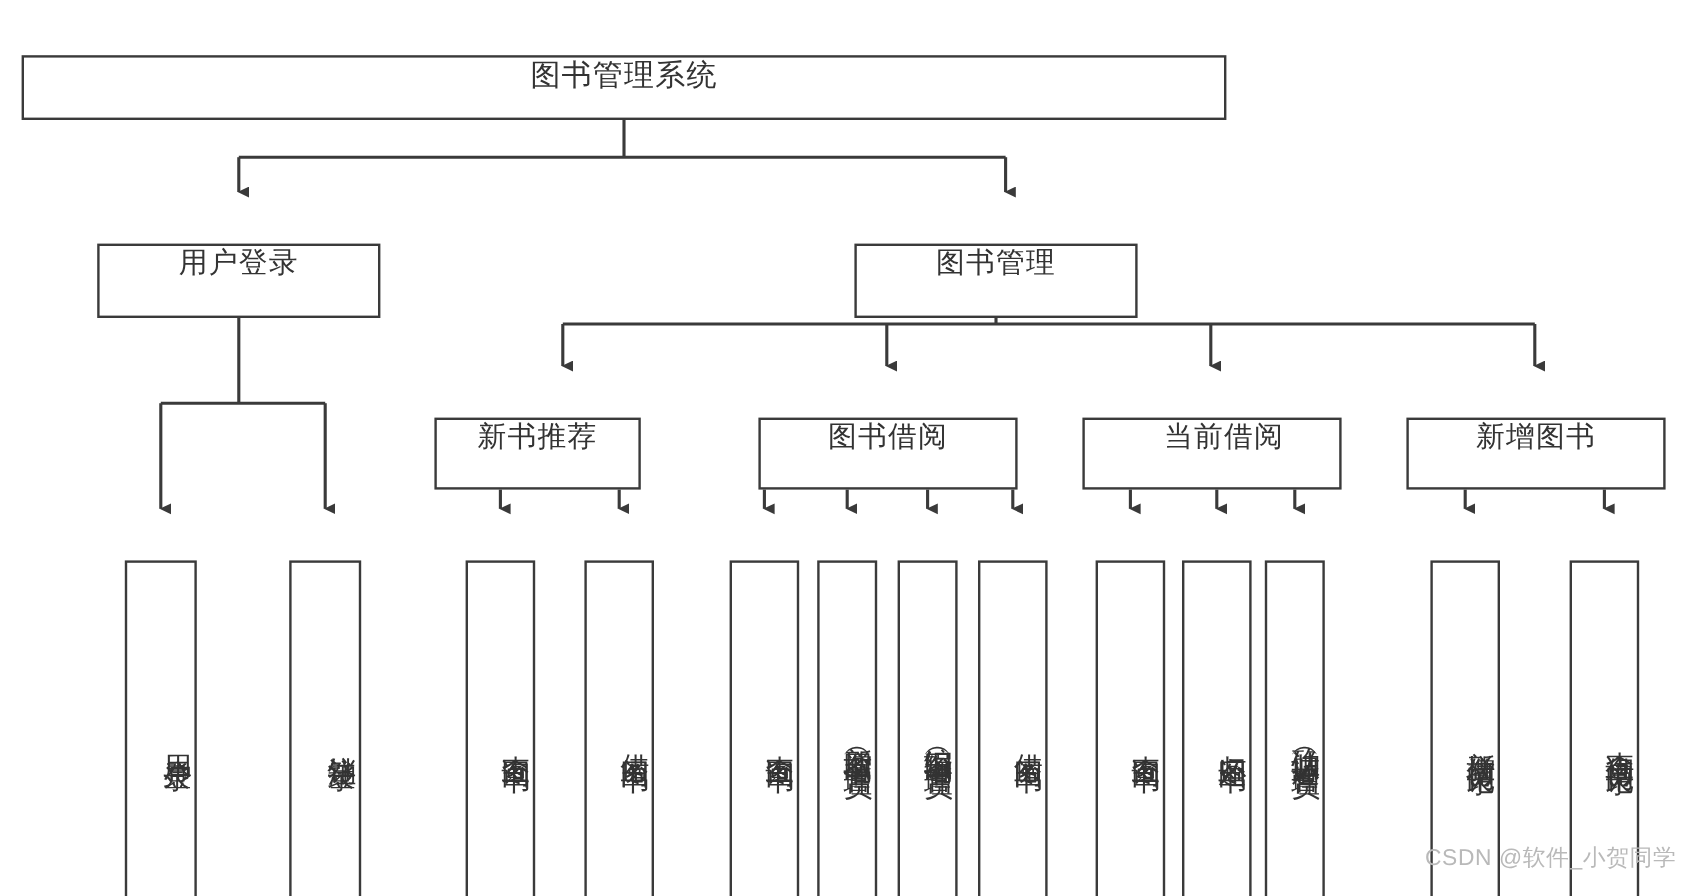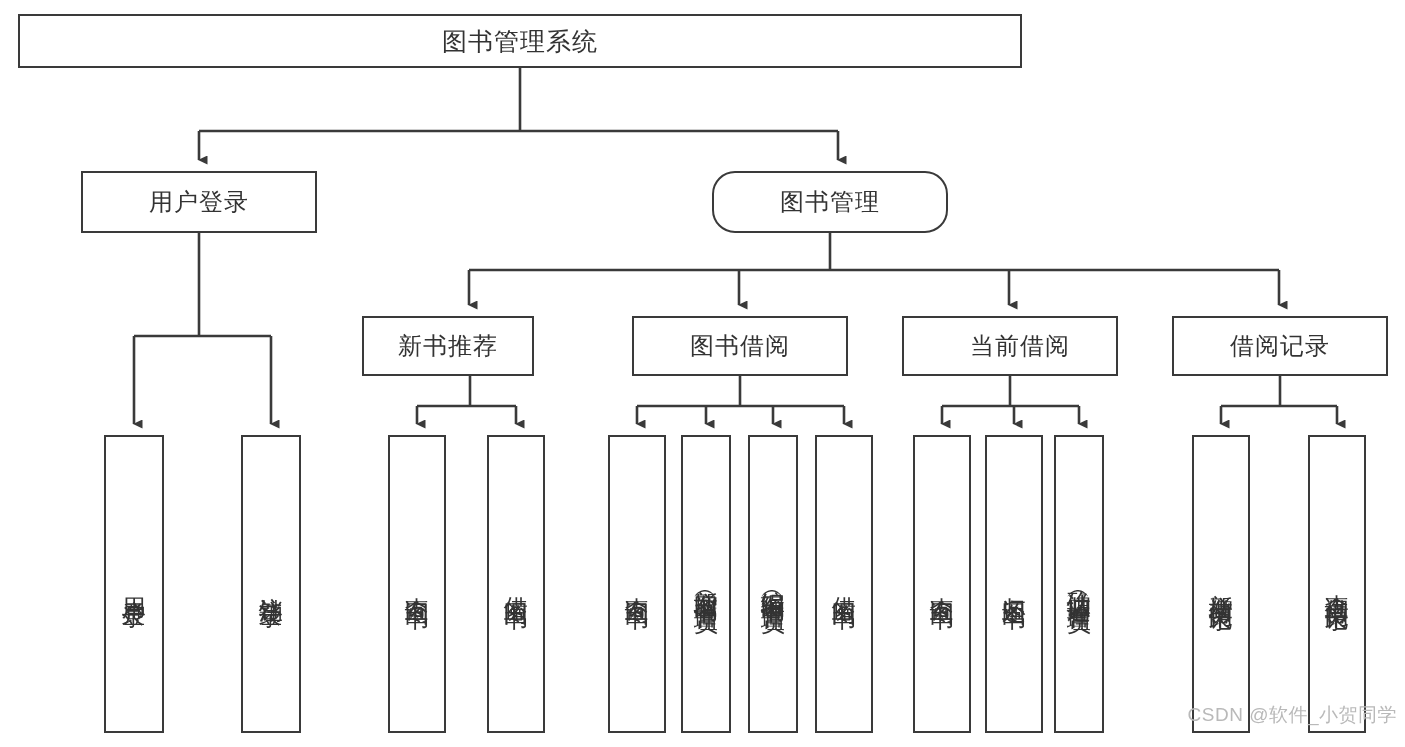--- a/index.html
+++ b/index.html
@@ -17,24 +17,25 @@
     height: 747px;
     background: #ffffff;
     overflow: hidden;
   }
   .node {
     position: absolute;
     box-sizing: border-box;
     border: 2px solid #3a3a3a;
     background: #ffffff;
     display: flex;
-    align-items: center;
+    align-items: flex-start;
     justify-content: center;
     color: #333333;
     line-height: 1.22;
+    margin-top: 32px;
   }
   .node.horiz {
     font-size: 24px;
     letter-spacing: 1px;
   }
   .node.vert {
     writing-mode: vertical-rl;
     text-orientation: upright;
     font-size: 24px;
     letter-spacing: 3px;
@@ -117,35 +118,35 @@
     </g>
   </svg>
 
   <div class="node horiz root" style="left:18px; top:14px; width:1004px; height:54px;">
     <span>图书管理系统</span>
   </div>
 
   <div class="node horiz" style="left:81px; top:171px; width:236px; height:62px;">
     <span>用户登录</span>
   </div>
-  <div class="node horiz" style="left:712px; top:171px; width:236px; height:62px;border-radius:23px;">
+  <div class="node horiz" style="left:712px; top:171px; width:236px; height:62px;">
     <span>图书管理</span>
   </div>
 
   <div class="node horiz" style="left:362px; top:316px; width:172px; height:60px;">
     <span>新书推荐</span>
   </div>
   <div class="node horiz" style="left:632px; top:316px; width:216px; height:60px;">
     <span>图书借阅</span>
   </div>
   <div class="node horiz" style="left:902px; top:316px; width:216px; height:60px;padding-left:20px;">
     <span>当前借阅</span>
   </div>
   <div class="node horiz" style="left:1172px; top:316px; width:216px; height:60px;">
-    <span>借阅记录</span>
+    <span>新增图书</span>
   </div>
 
   <div class="node vert" style="left:104px; top:435px; width:60px; height:298px;">
     <span>用户登录</span>
   </div>
   <div class="node vert" style="left:241px; top:435px; width:60px; height:298px;">
     <span>注销登录</span>
   </div>
 
   <div class="node vert" style="left:388px; top:435px; width:58px; height:298px;">

